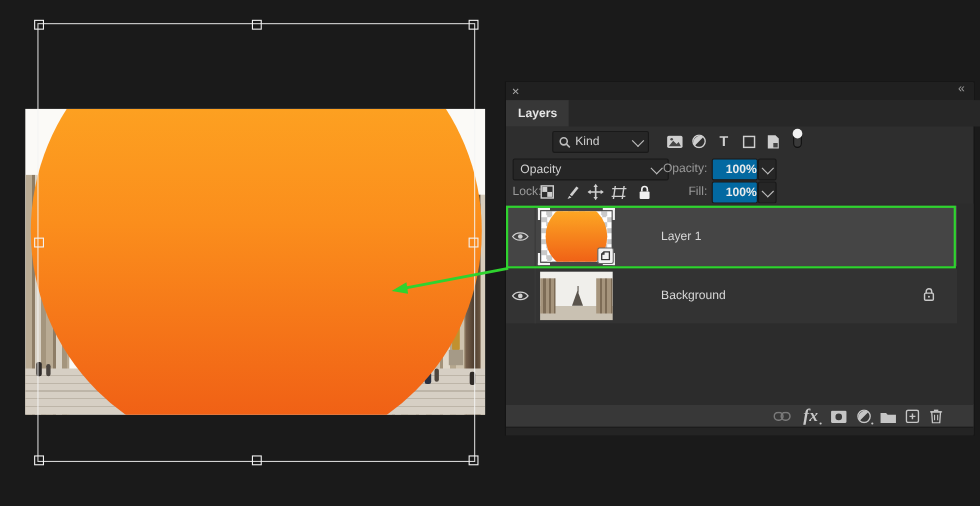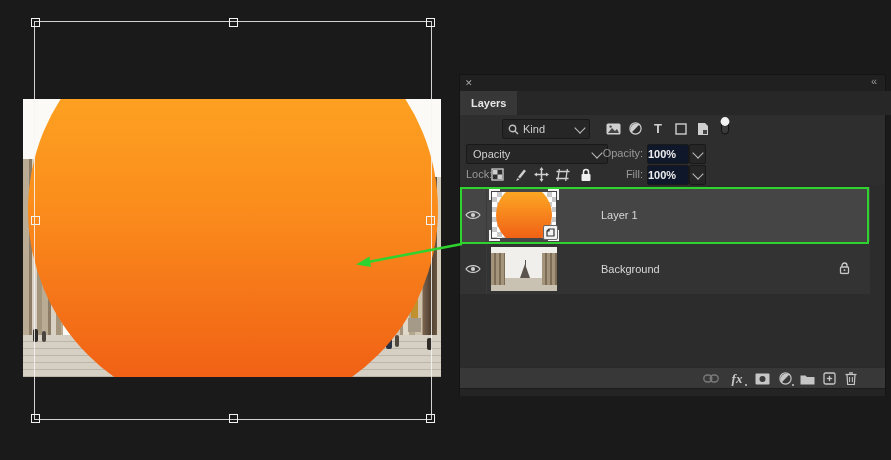--- a/index.html
+++ b/index.html
@@ -42,22 +42,22 @@
   .hamburger:before{content:"";display:block;margin-top:2px;border-top:2px solid #b5b5b5;}
 
   .row{position:absolute;left:0;width:100%;}
   .frow{top:40px;height:27px;margin-left:36px;}
   .brow{top:67px;height:22px;}
   .lrow{top:89px;height:21px;}
   .combo{position:absolute;background:#262626;border:1px solid #191919;border-radius:2px;
          display:flex;align-items:center;color:#cfcfcf;}
   .kindbox{left:6px;top:4px;width:76px;height:18px;padding:0 5px;gap:4px;}
   .modebox{left:6px;top:2px;width:128px;height:18px;padding:0 6px;}
-  .valbox{position:absolute;background:#0f172a;border:1px solid #191919;border-radius:2px;height:18px;
-          display:flex;align-items:center;justify-content:flex-start;color:#ececec;font-weight:bold;}
+  .valbox{position:absolute;background:#0369a1;border:1px solid #191919;border-radius:2px;height:18px;
+          display:flex;align-items:center;justify-content:flex-end;color:#ececec;font-weight:bold;}
   .chevbox{position:absolute;background:#262626;border:1px solid #191919;border-radius:2px;height:18px;width:15px;
           display:flex;align-items:center;justify-content:center;}
   .glabel{position:absolute;color:#999;}
   .ficon{position:absolute;top:5px;width:18px;height:17px;display:flex;align-items:center;justify-content:center;}
   .licon{position:absolute;top:2px;width:17px;height:17px;display:flex;align-items:center;justify-content:center;}
   .chev{width:7px;height:7px;border-right:1.5px solid #bdbdbd;border-bottom:1.5px solid #bdbdbd;
         transform:rotate(45deg);margin-top:-3px;}
   .t-glyph{font-size:13px;font-weight:bold;color:#cfcfcf;}
 
   .list{position:absolute;left:0;top:110px;width:100%;height:182px;background:#2c2c2c;}
@@ -85,21 +85,21 @@
   .bg-colL{position:absolute;left:0;top:6px;width:14px;height:32px;
     background:repeating-linear-gradient(90deg,#a5947c 0 3px,#7d6c56 3px 5px);}
   .bg-colR{position:absolute;right:0;top:6px;width:15px;height:32px;
     background:repeating-linear-gradient(90deg,#a5947c 0 3px,#7d6c56 3px 5px);}
   .eiffel{position:absolute;left:29px;bottom:13px;width:0;height:0;
     border-left:5px solid transparent;border-right:5px solid transparent;border-bottom:14px solid #5a544c;}
   .eiffel-mast{position:absolute;left:33.5px;bottom:25px;width:1px;height:6px;background:#5a544c;}
 
   .bbar{position:absolute;left:0;top:292px;width:100%;height:21px;background:#383838;border-top:1px solid #2a2a2a;}
   .bicon{position:absolute;top:0;width:22px;height:21px;display:flex;align-items:center;justify-content:center;}
-  .fxtxt{font-style:italic;font-weight:bold;font-size:13px;color:#c8c8c8;font-family:"Liberation Serif",serif;}
+  .fxtxt{font-style:italic;font-weight:bold;font-size:16px;color:#c8c8c8;font-family:"Liberation Serif",serif;}
   .menudot{position:absolute;width:2px;height:2px;background:#c8c8c8;border-radius:50%;}
   .footer-shadow{position:absolute;left:0;top:313px;width:100%;height:7px;background:#242424;border-top:1px solid #1c1c1c;}
 
   
   .grect{left:460px;top:187px;width:409px;height:57px;border:2px solid #2fd32f;box-sizing:border-box;z-index:40;}
   .arrow-svg{left:0;top:0;width:891px;height:460px;z-index:40;pointer-events:none;}
 </style>
 </head>
 <body>
 

